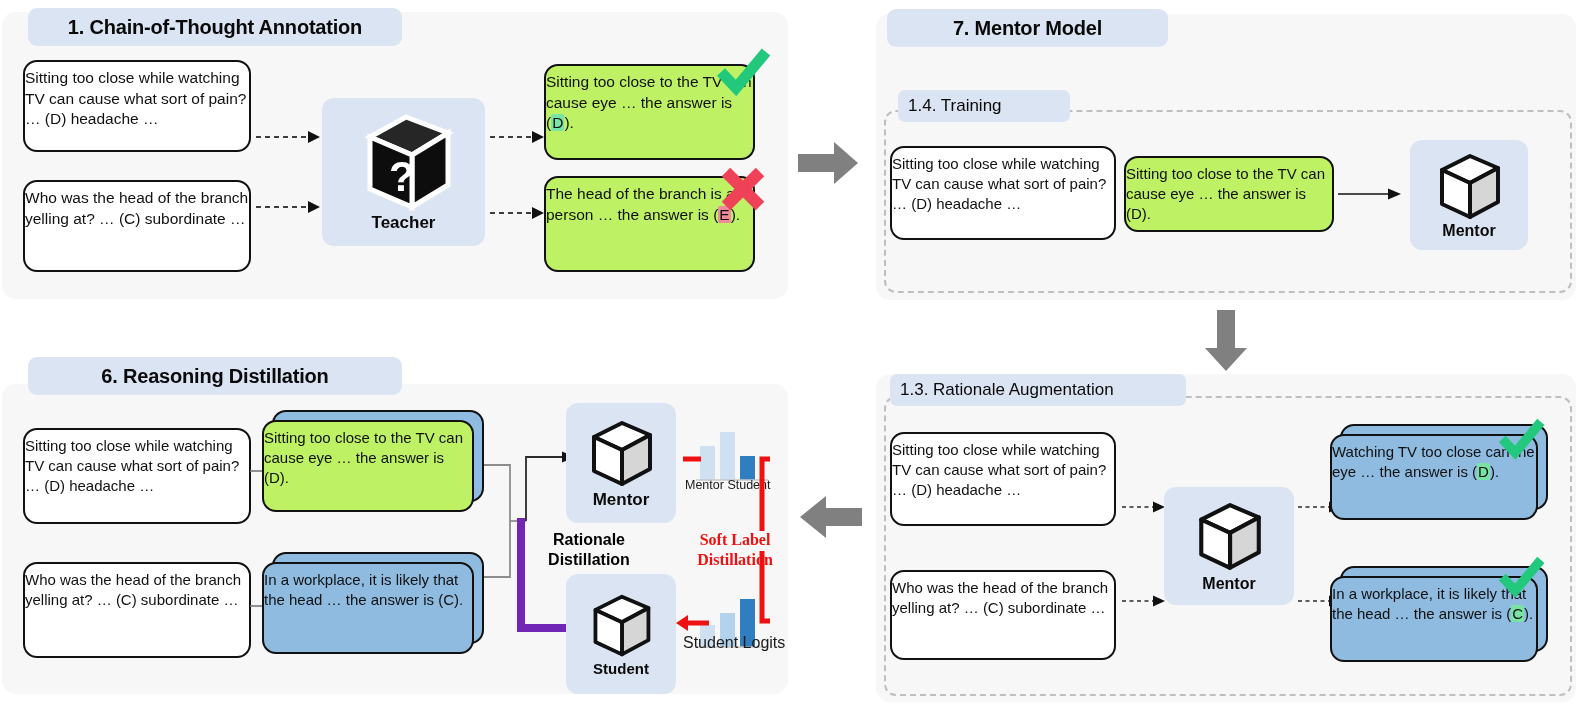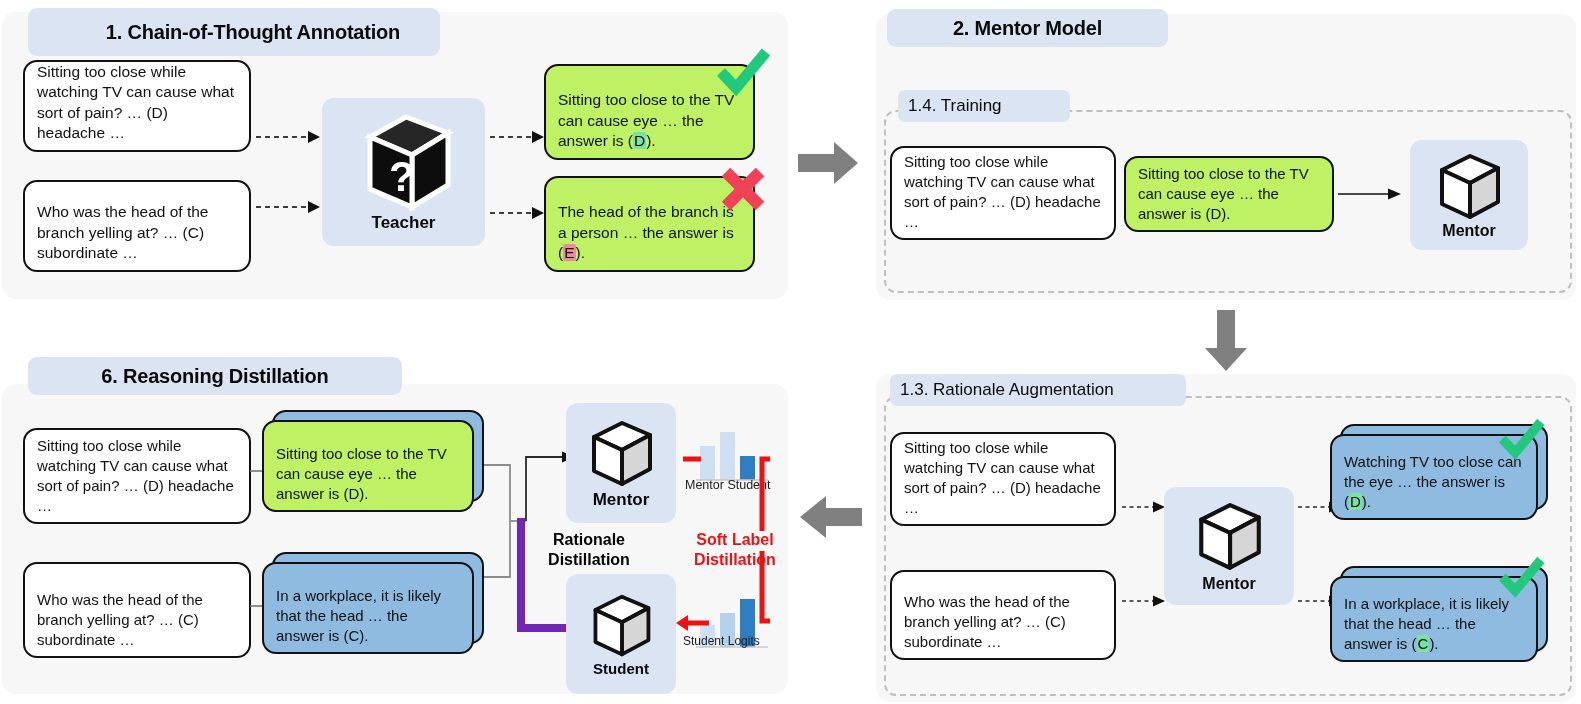--- a/index.html
+++ b/index.html
@@ -10,22 +10,22 @@
   .panel-title{position:absolute;background:#dbe4f3;border-radius:9px;
        font-weight:bold;display:flex;align-items:center;justify-content:center;
        color:#0a0a0a;letter-spacing:-0.2px;}
 
   .subpanel{position:absolute;border:2px dashed #bfbfbf;border-radius:12px;background:transparent;}
   .sub-title{position:absolute;background:#dbe4f3;border-radius:7px;
        display:flex;align-items:center;padding:0 10px;color:#0a0a0a;}
 
   
   .tbox{position:absolute;border:2px solid #111;border-radius:14px;
-        box-sizing:border-box;display:flex;align-items:flex-end;
-        padding:6px 12px;line-height:1.33;}
+        box-sizing:border-box;display:flex;align-items:flex-start;
+        padding:6px 0;line-height:1.33;}
   .tbox .inner{width:100%;}
   .white{background:#ffffff;}
   .gray{background:#bef264;}
   .blue{background:#8fbbe0;}
   .shadow-stack{position:absolute;border:2px solid #111;border-radius:14px;
         background:#8fbbe0;box-sizing:border-box;}
 
   .hl-green{background:#79e3a5;padding:0 1px;border-radius:2px;}
   .hl-red{background:#ef8a9a;padding:0 1px;border-radius:2px;}
 
@@ -39,21 +39,21 @@
 
   .cap{position:absolute;color:#1a1a1a;white-space:nowrap;}
   .dlabel{position:absolute;font-weight:bold;text-align:center;line-height:1.25;}
   .purple{color:#000000;}
   .red{color:#ee1111;}
 </style>
 </head>
 <body>
 
 <div class="panel" style="left:2px;top:12px;width:786px;height:287px;"></div>
-<div class="panel-title" style="left:28px;top:8px;width:374px;height:48px;font-size:20px;padding-left:38px;">1. Chain-of-Thought Annotation</div>
+<div class="panel-title" style="left:28px;top:8px;width:374px;height:38px;font-size:20px;">1. Chain-of-Thought Annotation</div>
 
 <div class="tbox white" style="left:23px;top:60px;width:228px;height:92px;font-size:15.5px;">
   <div class="inner">Sitting too close while watching TV can cause what sort of pain? … (D) headache …</div>
 </div>
 <div class="tbox white" style="left:23px;top:180px;width:228px;height:92px;font-size:15.5px;">
   <div class="inner">Who was the head of the branch yelling at? … (C) subordinate …</div>
 </div>
 
 <div class="marker" style="left:256px;top:130px;">
   <svg width="66" height="14" viewBox="0 0 66 14">
@@ -116,21 +116,21 @@
   </svg>
 </div>
 
 <div class="marker" style="left:798px;top:142px;">
   <svg width="60" height="42" viewBox="0 0 60 42">
     <polygon points="0,12 36,12 36,0 60,21 36,42 36,30 0,30" fill="#808080"></polygon>
   </svg>
 </div>
 
 <div class="panel" style="left:876px;top:14px;width:700px;height:286px;"></div>
-<div class="panel-title" style="left:887px;top:9px;width:281px;height:38px;font-size:20px;">2. Mentor Model</div>
+<div class="panel-title" style="left:887px;top:9px;width:281px;height:38px;font-size:20px;">7. Mentor Model</div>
 
 <div class="subpanel" style="left:884px;top:110px;width:684px;height:179px;"></div>
 <div class="sub-title" style="left:898px;top:90px;width:152px;height:32px;font-size:17px;">1.4. Training</div>
 
 <div class="tbox white" style="left:890px;top:146px;width:226px;height:94px;font-size:15px;">
   <div class="inner">Sitting too close while watching TV can cause what sort of pain? … (D) headache …</div>
 </div>
 
 <div class="tbox gray" style="left:1124px;top:156px;width:210px;height:76px;font-size:15px;">
   <div class="inner">Sitting too close to the TV can cause eye … the answer is (D).</div>
@@ -321,35 +321,35 @@
 <div class="cap" style="left:685px;top:478px;font-size:12.5px;">Mentor Student</div>
 
 <div class="marker" style="left:692px;top:587px;">
   <svg width="80" height="66" viewBox="0 0 80 66">
     <rect x="8" y="38" width="15" height="22" fill="#cfe0f2"></rect>
     <rect x="28" y="26" width="15" height="34" fill="#b3d2ec"></rect>
     <rect x="48" y="12" width="15" height="48" fill="#2f7ec2"></rect>
     <line x1="4" y1="60" x2="76" y2="60" stroke="#c9c9c9" stroke-width="1.6"></line>
   </svg>
 </div>
-<div class="cap" style="left:683px;top:634px;font-size:12px;">Student Logits</div>
+<div class="cap" style="left:683px;top:634px;font-size:16px;">Student Logits</div>
 
 <div class="marker" style="left:758px;top:455px;">
   <svg width="24" height="170" viewBox="0 0 24 170">
     <path d="M12,4 L4,4 L4,76" fill="none" stroke="#ee1111" stroke-width="5"></path>
     <path d="M4,96 L4,166 L12,166" fill="none" stroke="#ee1111" stroke-width="5"></path>
   </svg>
 </div>
 <div class="marker" style="left:683px;top:455px;">
   <svg width="20" height="8" viewBox="0 0 20 8">
       <line x1="0" y1="4" x2="18" y2="4" stroke="#ee1111" stroke-width="5"></line>
     </svg>
 </div>
 <div class="marker" style="left:676px;top:615px;">
   <svg width="34" height="16" viewBox="0 0 34 16">
     <line x1="12" y1="8" x2="33" y2="8" stroke="#ee1111" stroke-width="5"></line>
     <polygon points="12,0 0,8 12,16" fill="#ee1111"></polygon>
   </svg>
 </div>
-<div class="dlabel red" style="left:679px;top:530px;width:112px;font-size:16px;">
+<div class="dlabel red" style="left:679px;top:530px;width:112px;font-size:16px;font-family:Liberation Serif, serif;">
   <div>Soft Label</div>
   <div>Distillation</div>
 </div>
 
 </body></html>

